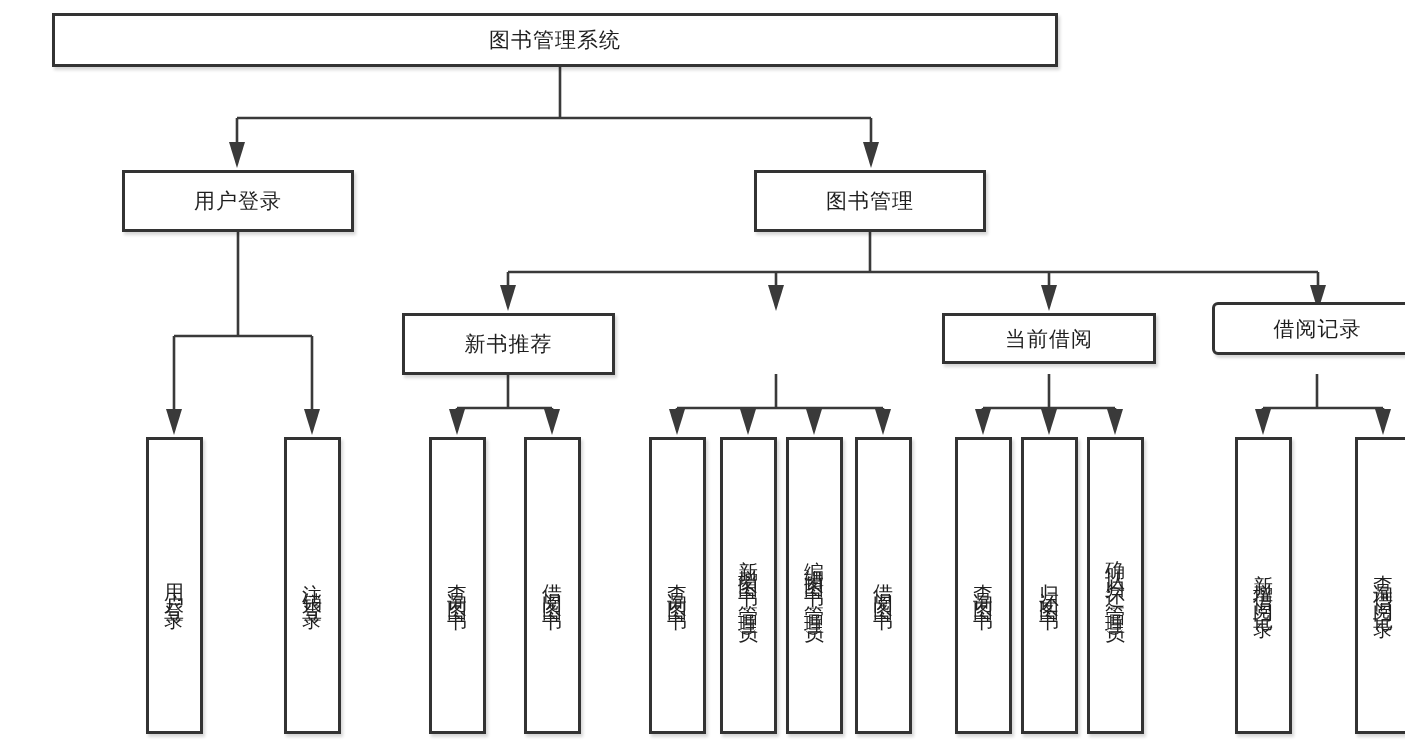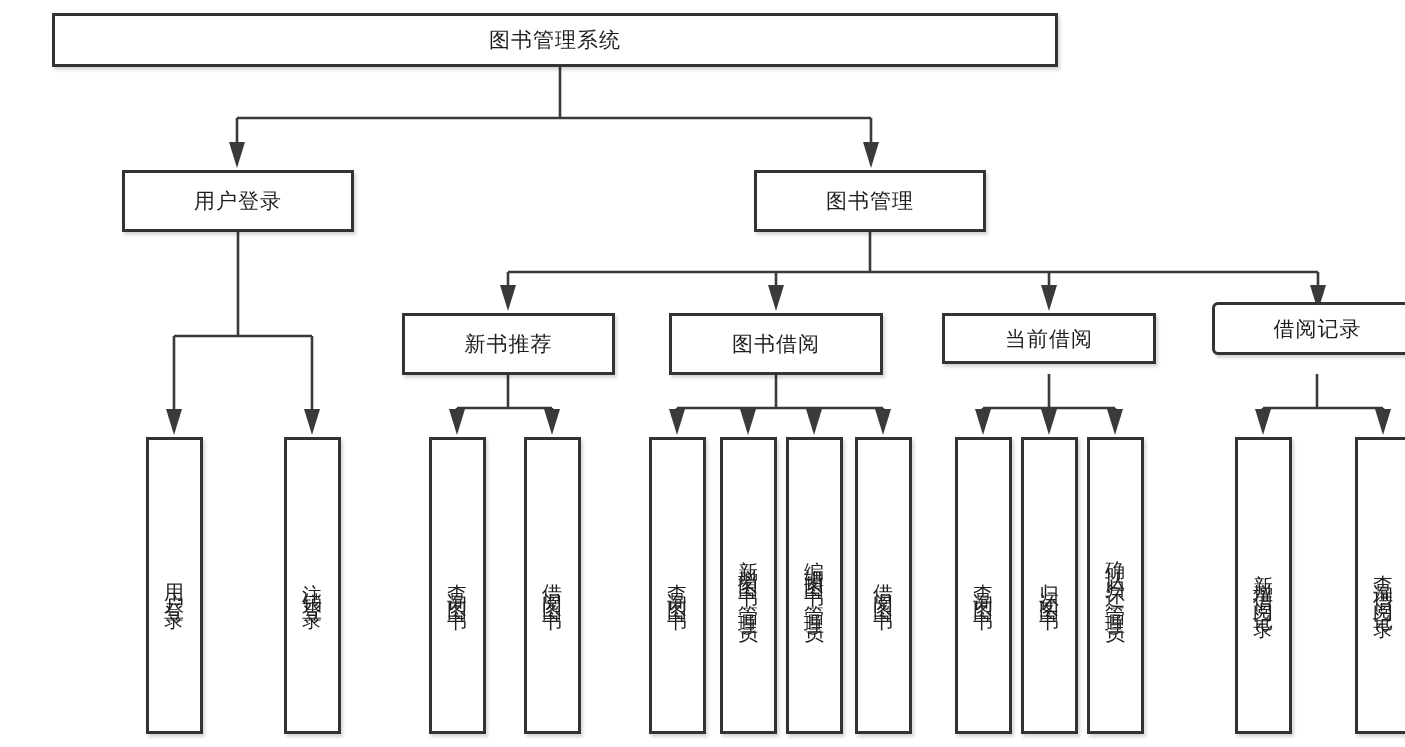--- a/index.html
+++ b/index.html
@@ -100,21 +100,20 @@
       <polygon points="1335,409 1351,409 1343,435"></polygon>
     </g>
   </svg>
 
   <div class="node hbox" style="left:12px; top:13px; width:1006px; height:54px;">图书管理系统</div>
 
   <div class="node hbox" style="left:82px; top:170px; width:232px; height:62px;">用户登录</div>
   <div class="node hbox" style="left:714px; top:170px; width:232px; height:62px;">图书管理</div>
 
   <div class="node hbox" style="left:362px; top:313px; width:213px; height:62px;">新书推荐</div>
-  <div class="node hbox" style="left:629px; top:313px; width:214px; height:62px;">图书借阅</div>
   <div class="node hbox" style="left:902px; top:313px; width:214px; height:51px;">当前借阅</div>
   <div class="node hbox" style="left:1172px; top:302px; width:211px; height:53px;border-radius:6px;">借阅记录</div>
 
   <div class="node vbox" style="left:106px;">
     <span class="vtext">用户登录</span>
   </div>
   <div class="node vbox" style="left:244px;">
     <span class="vtext">注销登录</span>
   </div>
 

